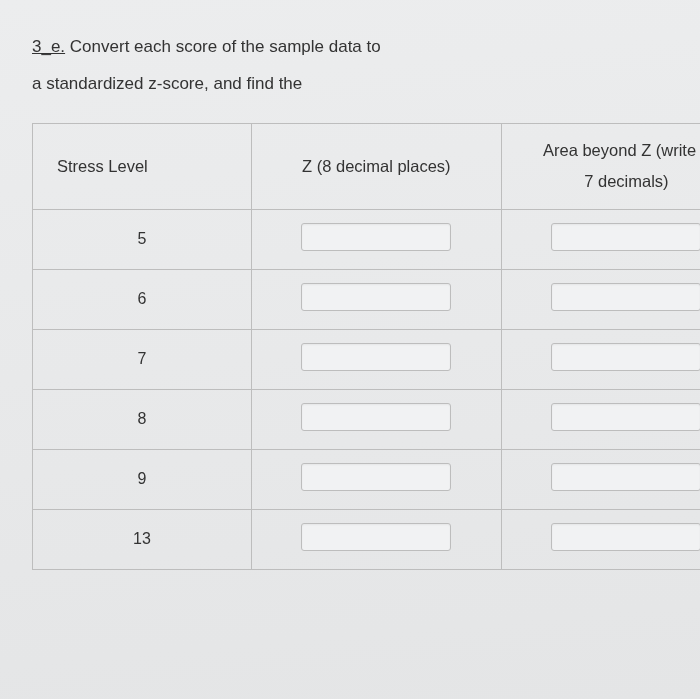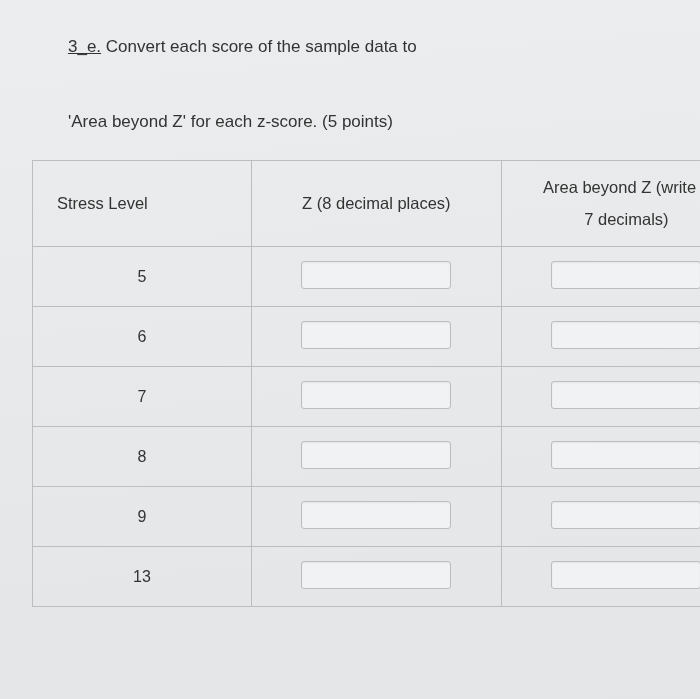--- a/index.html
+++ b/index.html
@@ -17,21 +17,20 @@
     width: 700px;
     height: 699px;
     padding: 28px 0 0 32px;
     background: linear-gradient(175deg, #ecedee 0%, #e4e5e6 100%);
   }
   .prompt {
     font-size: 17px;
     line-height: 2.2;
     color: #333;
     margin-bottom: 20px;
-    margin-left: 36px;
   }
   .prompt .num { text-decoration: underline; }
   table {
     border-collapse: collapse;
     width: 720px;
     background: transparent;
   }
   th, td {
     border: 1.5px solid #bdbdbd;
     text-align: center;
@@ -71,22 +70,21 @@
   }
 </style>
 </head>
 <body>
 
 <div class="page">
 
   <div class="prompt">
     <span class="num">3_e.</span>
     <span>Convert each score of the sample data to</span><br>
-    <br>
-    <span>'Area beyond Z' for each z-score.  (5 points)</span>
+    <span>a standardized z-score, and find the</span><br>
   </div>
 
   <table>
     <thead>
       <tr>
         <th>Stress Level</th>
         <th>Z  (8 decimal places)</th>
         <th>
           <span>Area beyond Z (write a</span><br>
           <span>7 decimals)</span>

